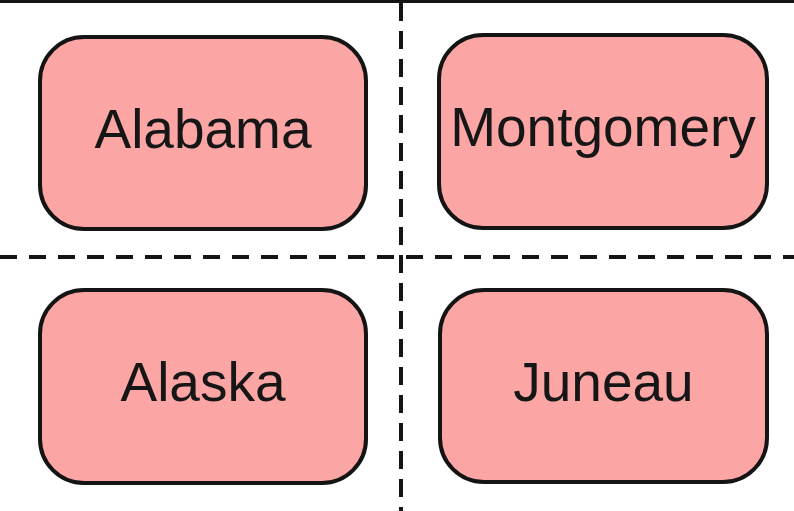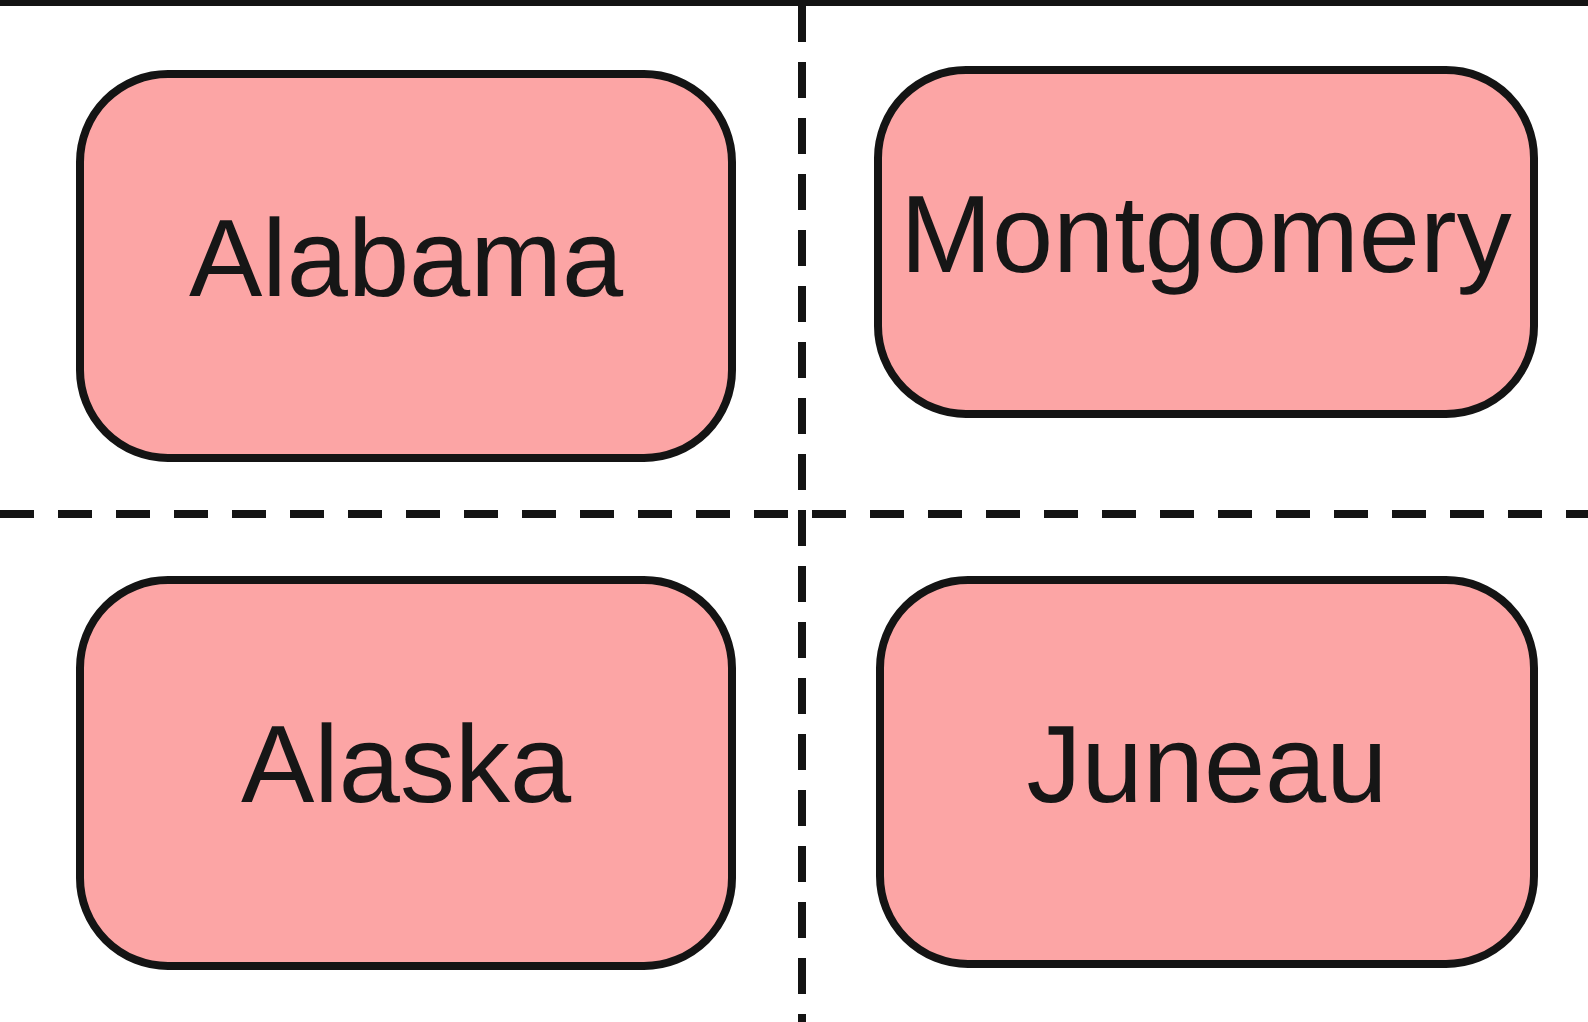--- a/index.html
+++ b/index.html
@@ -41,21 +41,21 @@
   .card-label {
     font-size: 55px;
     font-weight: 400;
     color: #161616;
     letter-spacing: 0px;
     white-space: nowrap;
     line-height: 1;
     transform: translateY(-4px);
   }
   .card-top-left     { left: 38px;  top: 35px;  width: 330px; height: 196px; }
-  .card-top-right    { left: 437px; top: 33px;  width: 332px; height: 176px; }
+  .card-top-right    { left: 437px; top: 33px;  width: 332px; height: 197px; }
   .card-bottom-left  { left: 38px;  top: 288px; width: 330px; height: 197px; }
   .card-bottom-right { left: 438px; top: 288px; width: 331px; height: 196px; }
 </style>
 </head>
 <body>
 
 <div class="sheet">
 
   <svg class="cutlines" viewBox="0 0 794 511" xmlns="http://www.w3.org/2000/svg">
 

